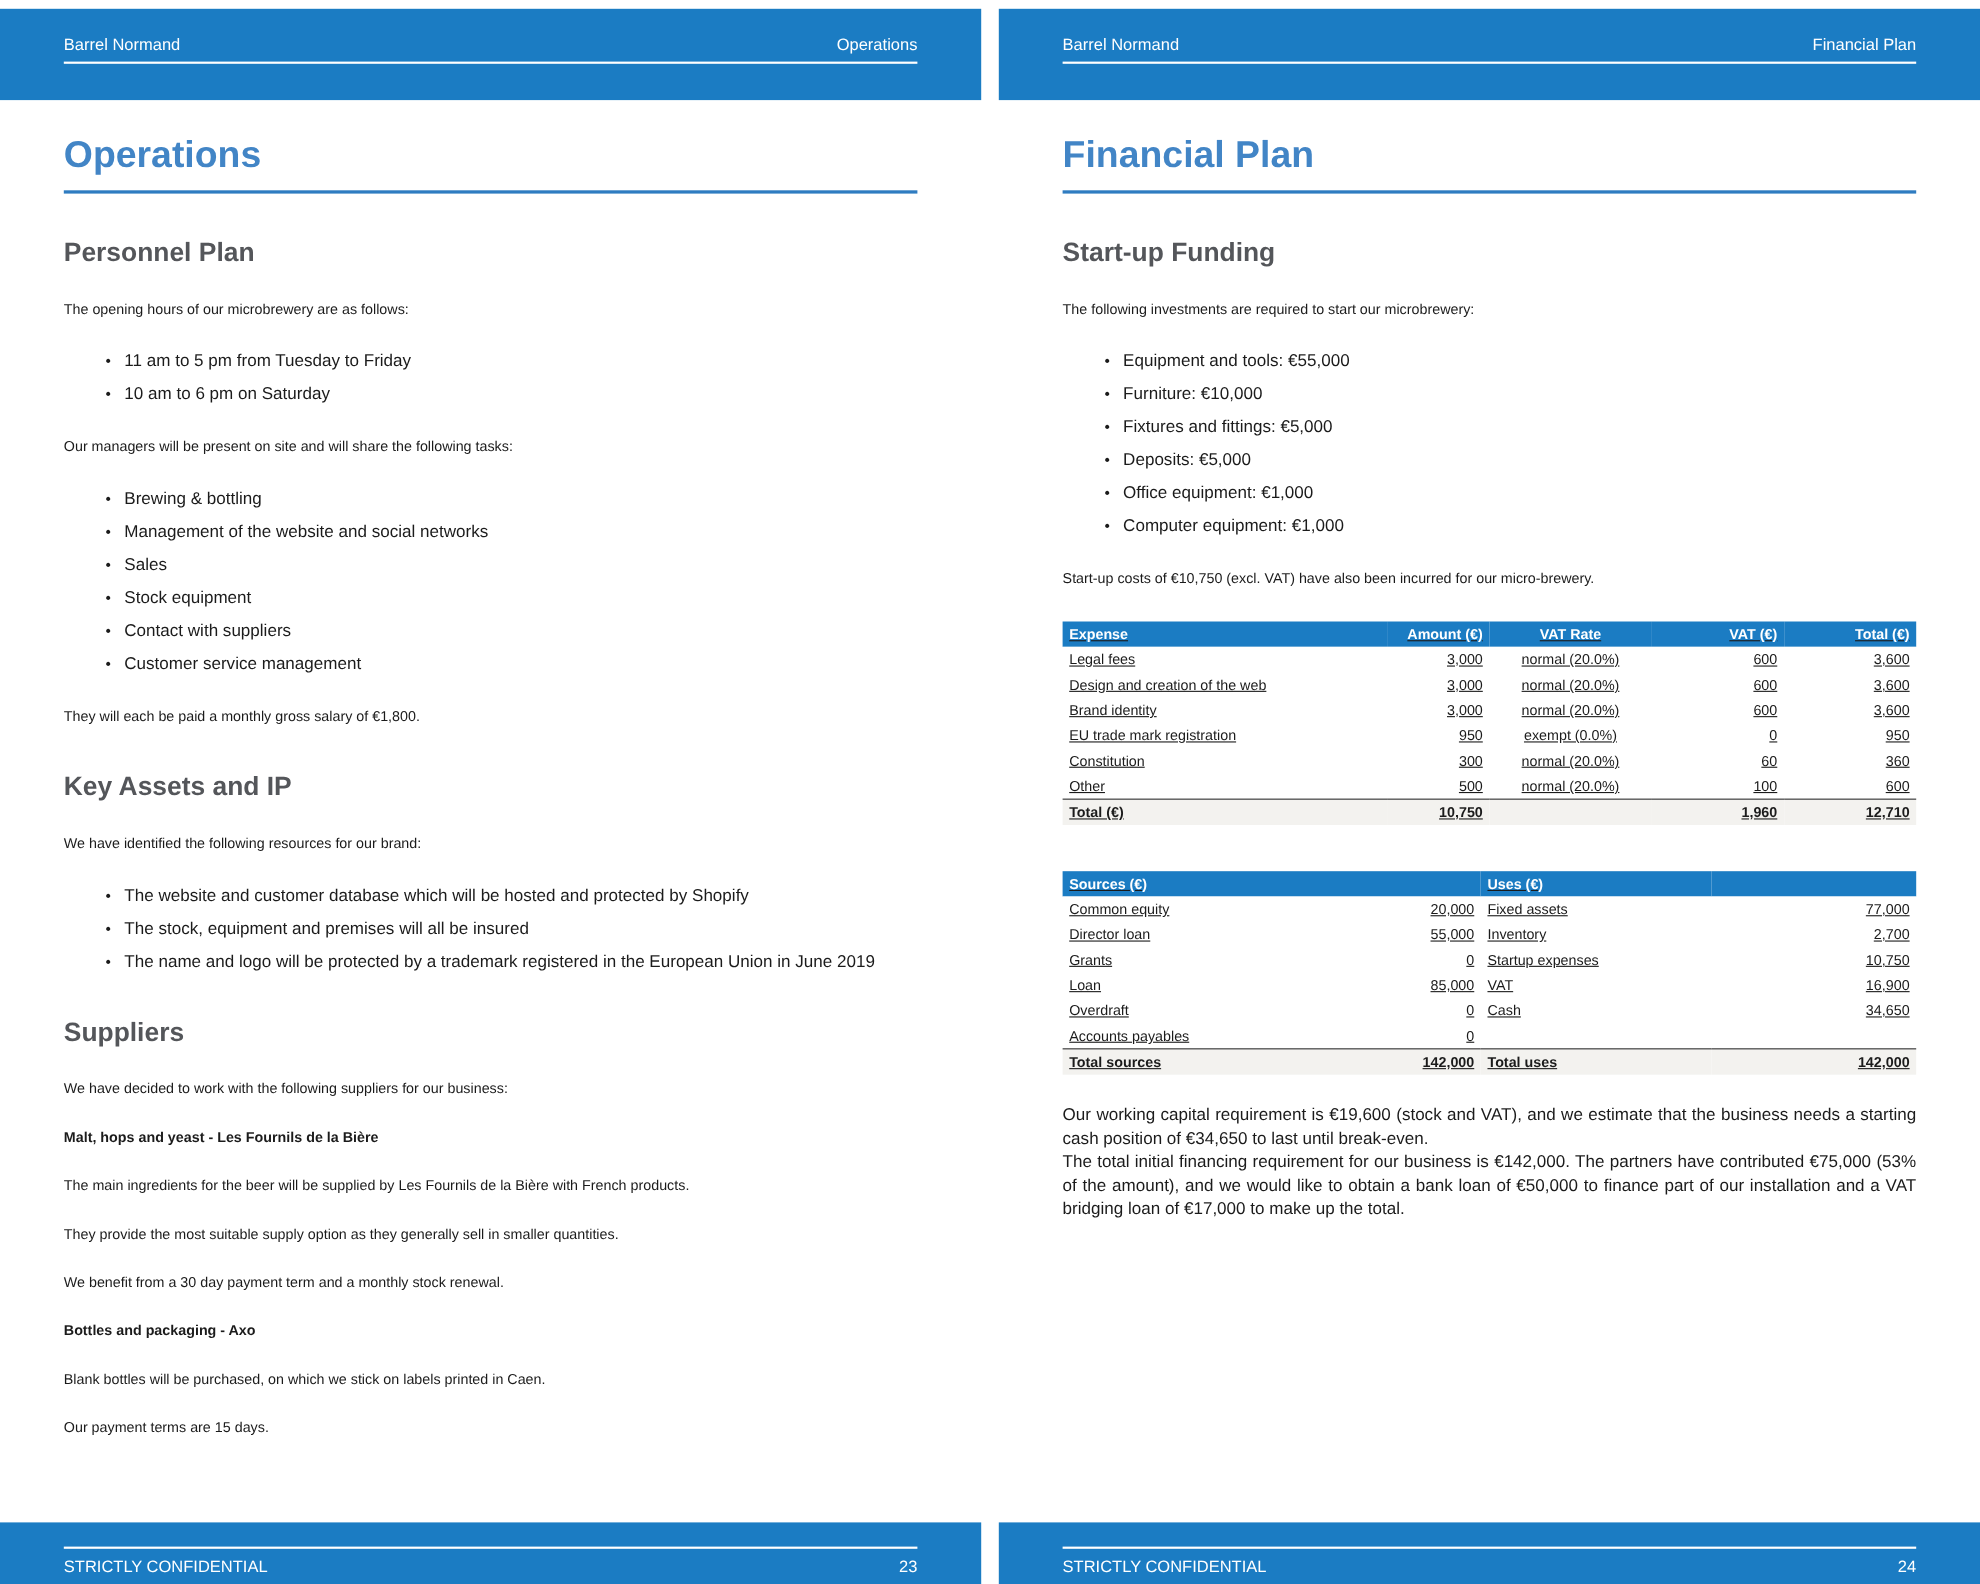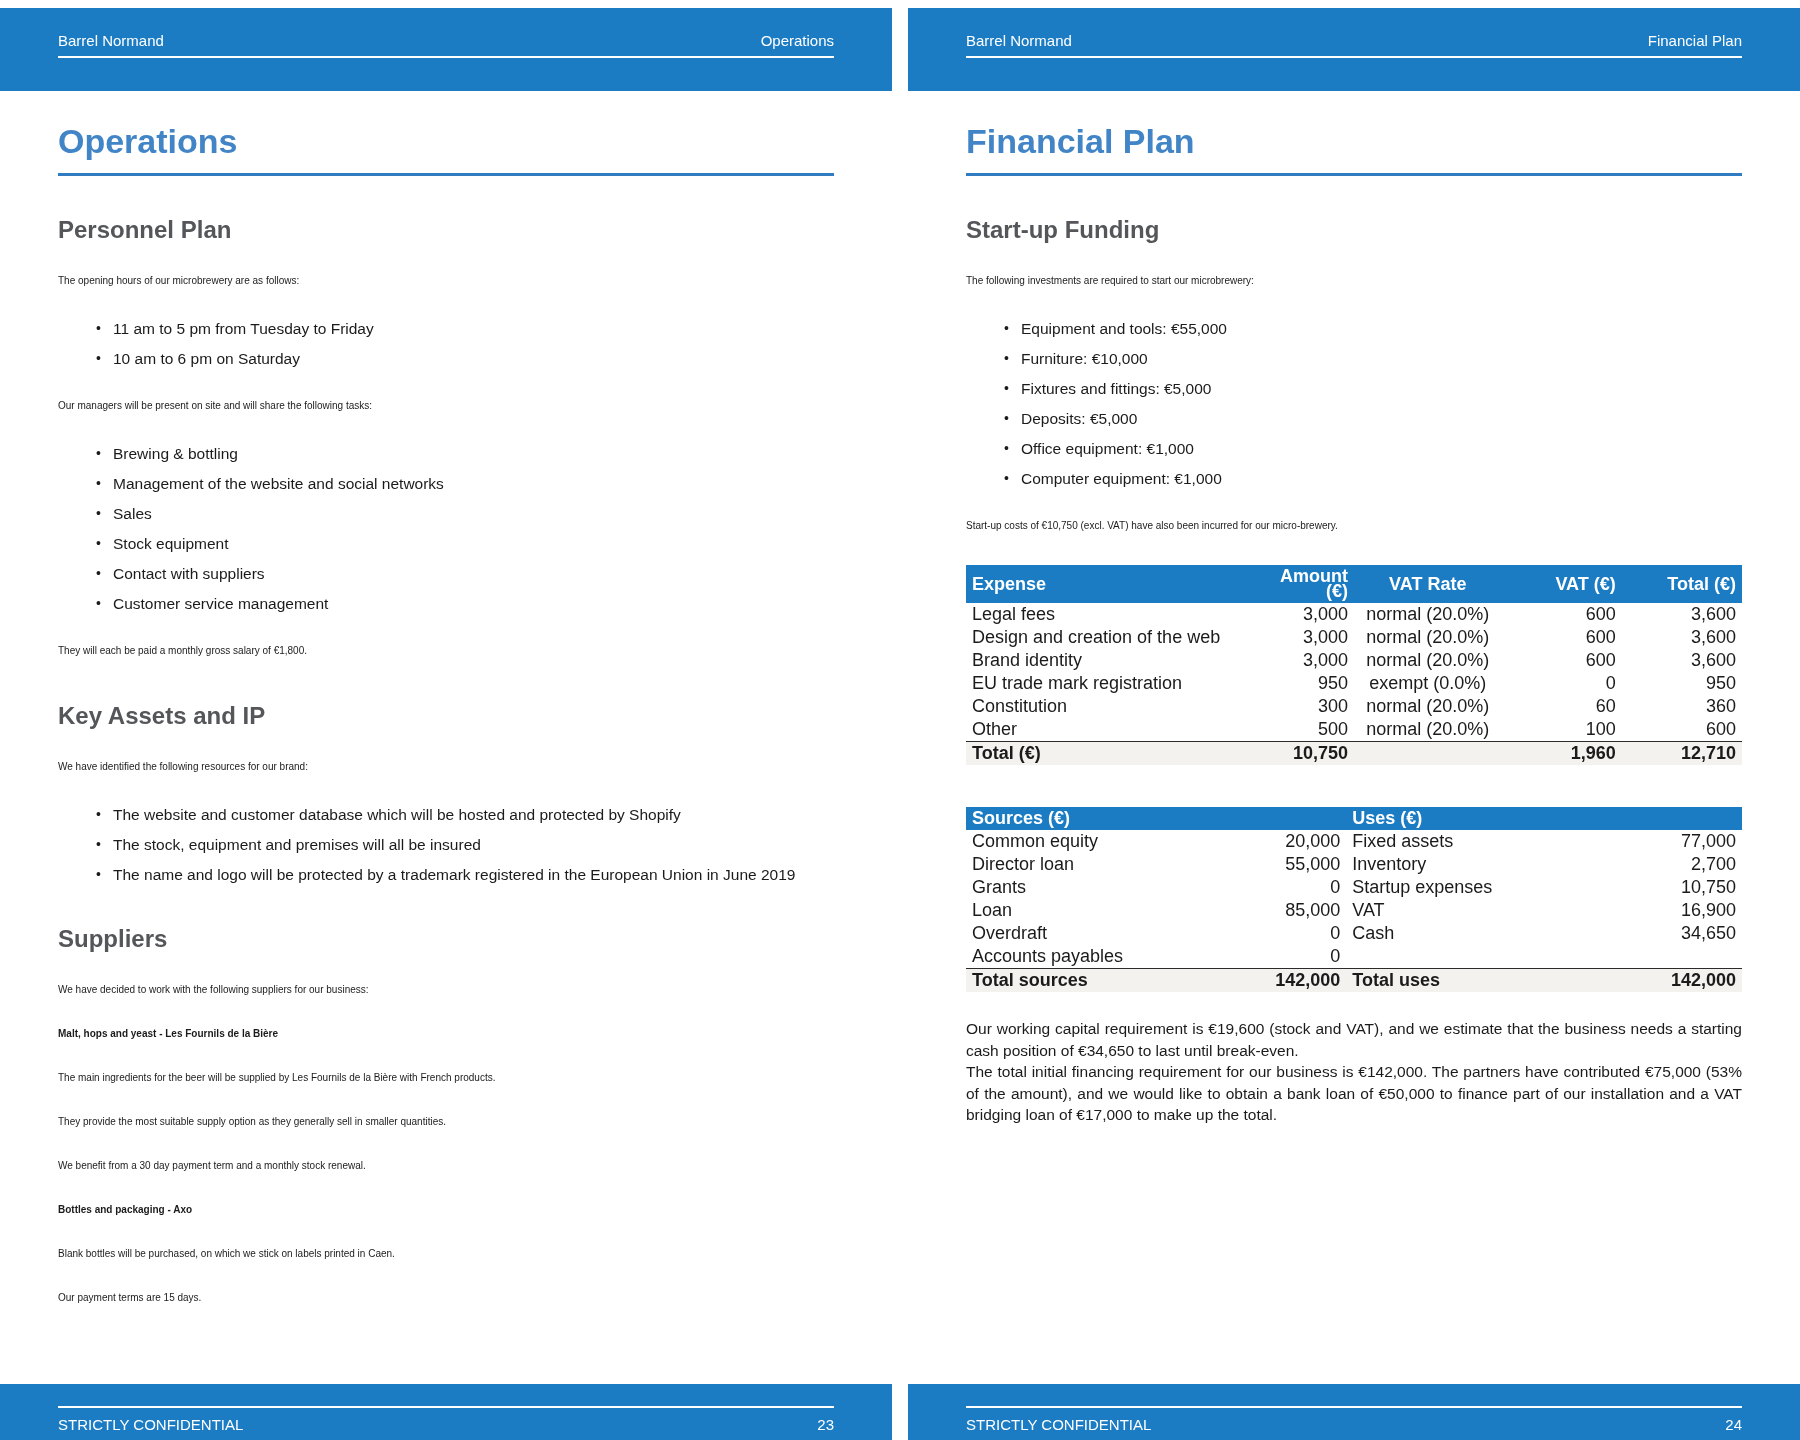--- a/index.html
+++ b/index.html
@@ -24,27 +24,27 @@
     padding-top:24px;padding-bottom:6px;border-bottom:2px solid #fff;
     color:#fff;font-size:15px;line-height:18px;
   }
   
   .content{padding:0 58px;}
   .page-title{
     margin:30px 0 0;font-size:34px;font-weight:bold;color:var(--title-blue);
     padding-bottom:12px;border-bottom:3px solid var(--rule-blue);line-height:40px;
   }
   .section-heading{font-size:24px;font-weight:bold;color:var(--head-gray);margin:40px 0 26px;line-height:28px;}
-  .body-p{font-size:10px;margin:22px 0;line-height:22px;}
+  .body-p{font-size:13px;margin:22px 0;line-height:22px;}
   .body-p.bold{font-weight:bold;}
   .bullets{list-style:none;margin:26px 0;padding:0 0 0 38px;}
   .bullets li{position:relative;padding-left:17px;font-size:15.5px;line-height:21px;margin-bottom:9px;}
   .bullets li::before{content:"\2022";position:absolute;left:0;top:0;font-size:14px;}
   
-  .dtable{width:100%;border-collapse:collapse;font-size:18px;}
+  .dtable{width:100%;border-collapse:collapse;font-size:13px;text-decoration:underline;}
   .dtable.costs{margin-top:28px;}
   .dtable.funding{margin-top:42px;}
   .dtable th{
     background:var(--blue);color:#fff;font-weight:bold;text-align:left;
     padding:4px 6px;line-height:15px;
   }
   .dtable td{padding:4px 6px;line-height:15px;background:#fff;}
   .dtable .num{text-align:right;}
   .dtable .ctr{text-align:center;}
   .dtable tr.total td{background:#F3F2EF;font-weight:bold;border-top:1px solid #2B2B2B;}

